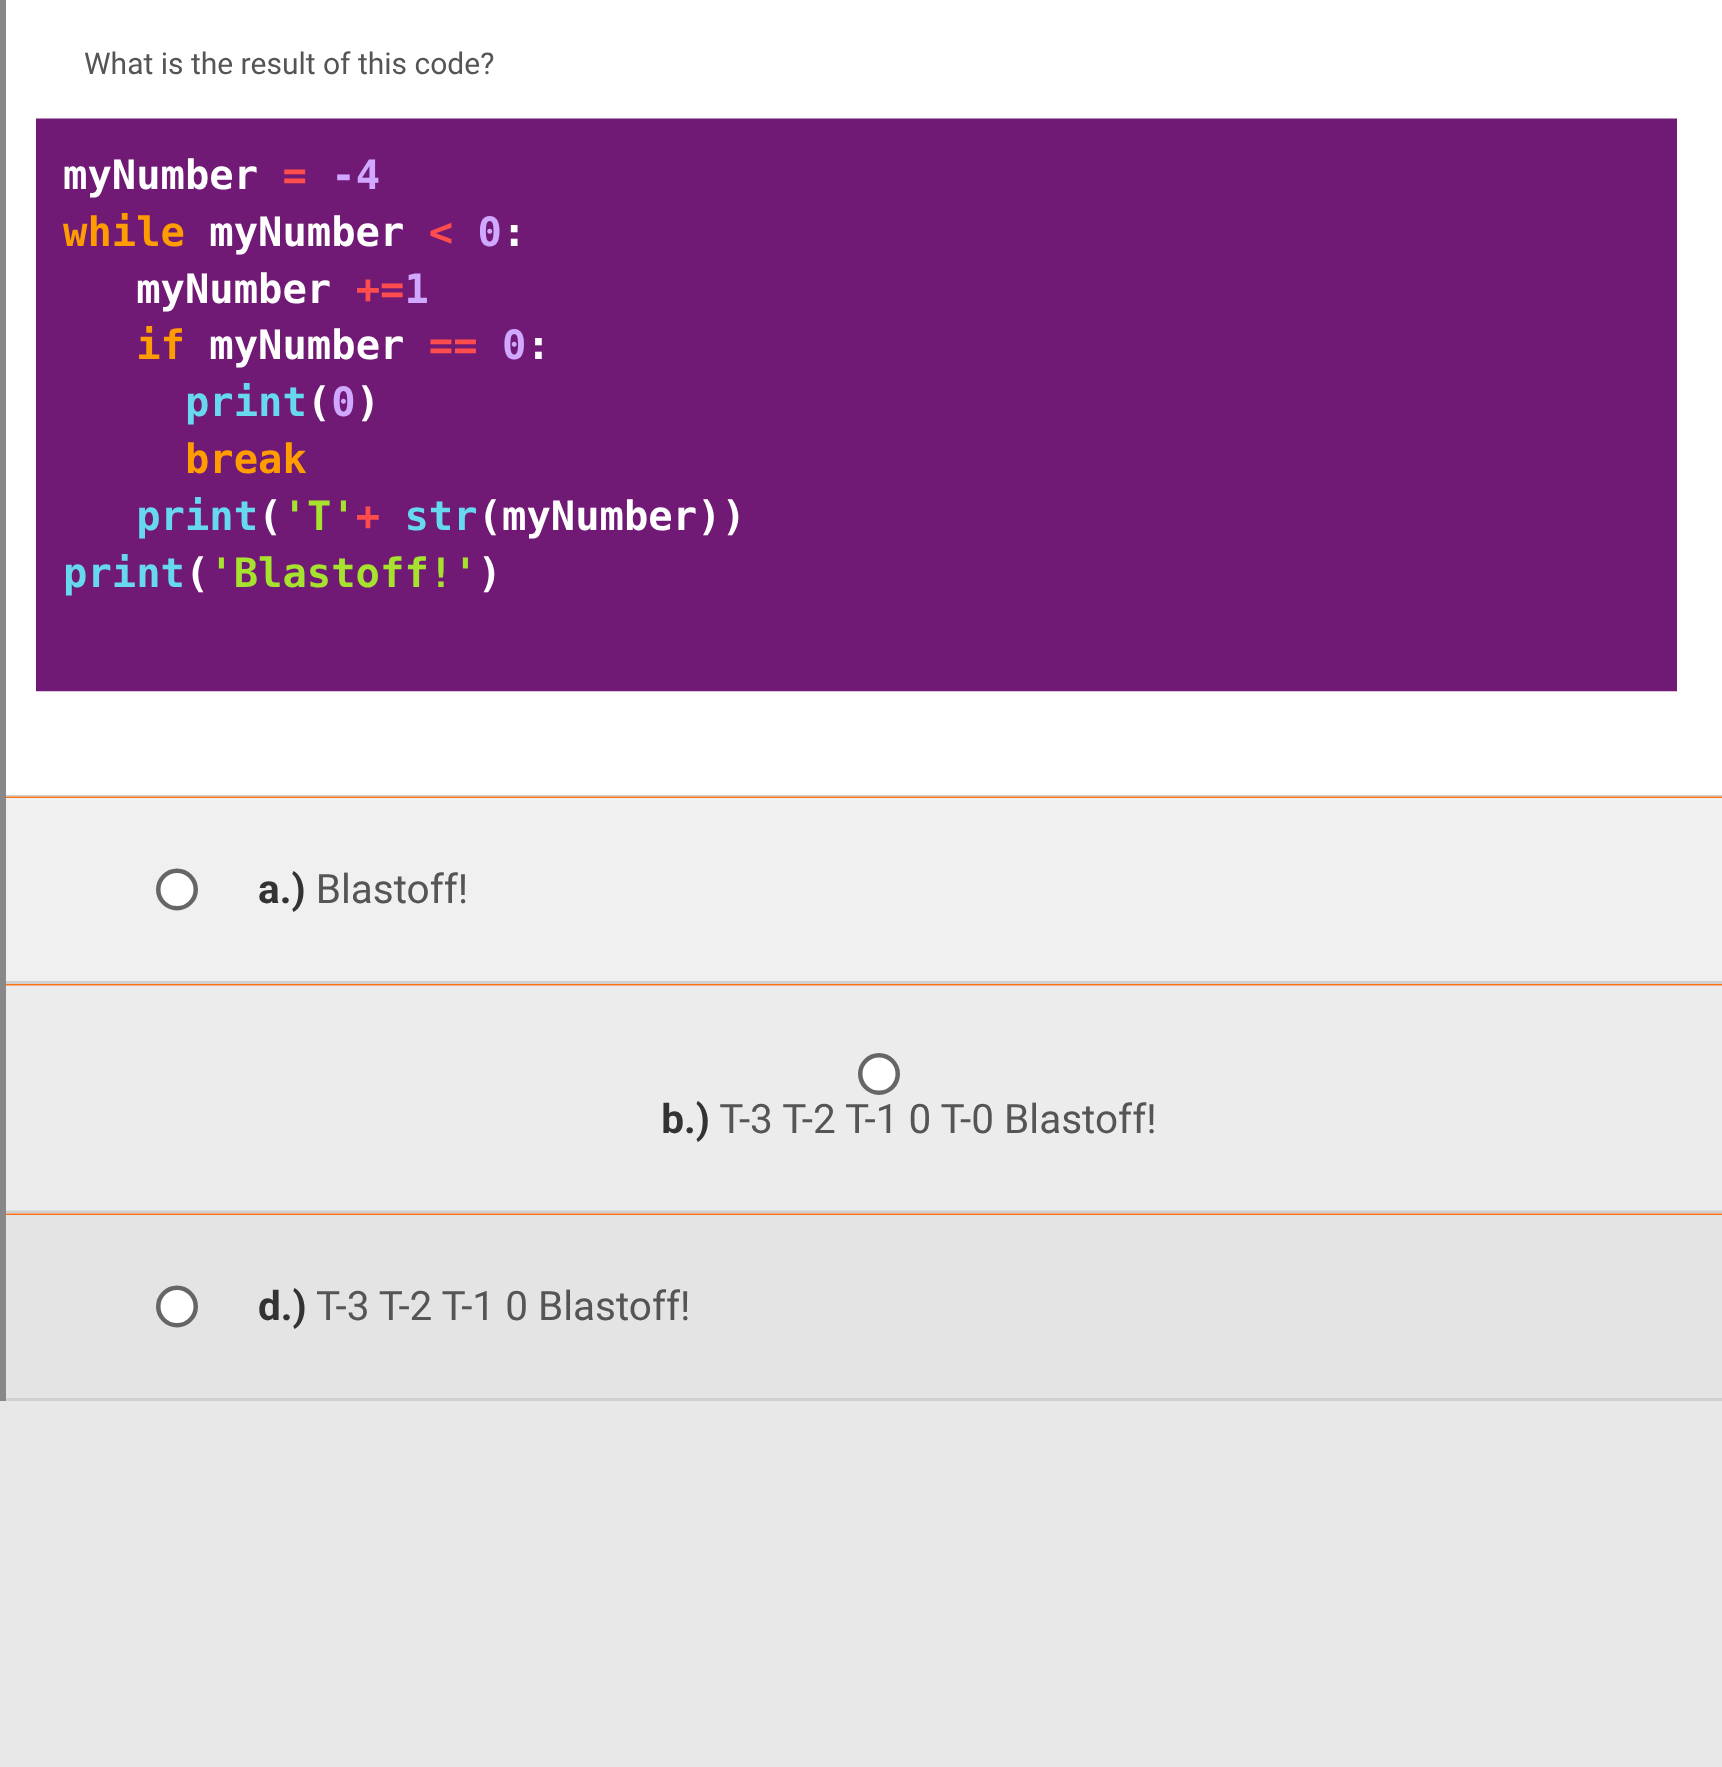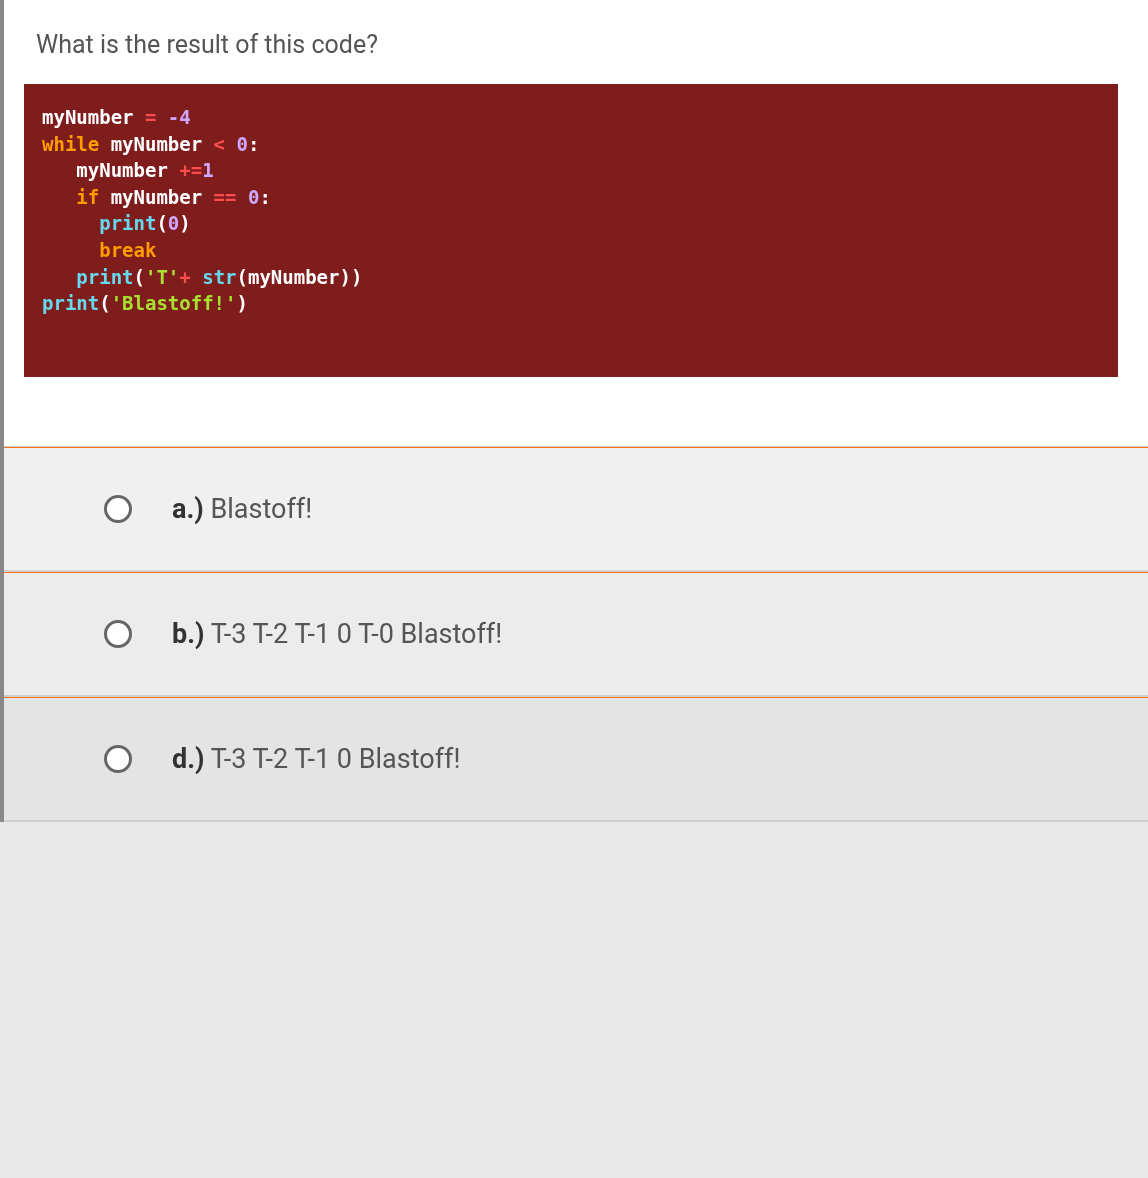--- a/index.html
+++ b/index.html
@@ -11,30 +11,30 @@
       font-family: -apple-system, BlinkMacSystemFont, "Segoe UI", Roboto, Helvetica, Arial, sans-serif;
       background: #e8e8e8;
       width: 1148px;
       margin: 0;
     }
     .container {
       background: #fff;
       border-left: 4px solid #888;
     }
     .question-text {
-      font-size: 25px;
+      font-size: 20px;
       color: #555;
-      padding: 30px 40px 25px 32px;
+      padding: 30px 40px 25px 52px;
       font-weight: 400;
     }
     .code-block {
-      background: #7f1d1d;
+      background: #701a75;
       color: #fff;
       font-family: "Lucida Console", Monaco, Consolas, monospace;
-      font-size: 19px;
+      font-size: 27px;
       font-weight: bold;
       padding: 20px 18px 60px 18px;
       margin: 0 30px 0 20px;
       line-height: 1.4;
       white-space: pre;
     }
     .code-block .kw { color: #ff9c00; }
     .code-block .op { color: #ff4d4d; }
     .code-block .num { color: #d0a8ff; }
     .code-block .fn { color: #66d9ef; }
@@ -49,21 +49,21 @@
     }
     .option {
       display: flex;
       align-items: center;
       padding: 45px 40px 45px 100px;
       border-bottom: 2px solid #d0d0d0;
       border-top: 1px solid #f97316;
       background: #f0f0f0;
       cursor: pointer;
     }
-    .option:nth-child(2) { background: #ececec; }
+    .option:nth-child(2) { background: #ececec; flex-direction: column; }
     .option:nth-child(3) { background: #e4e4e4; }
     .option:nth-child(4) { background: #bef264; border-bottom: none; }
     .radio {
       width: 28px;
       height: 28px;
       border: 3px solid #666;
       border-radius: 50%;
       margin-right: 40px;
       flex-shrink: 0;
       background: #fff;

